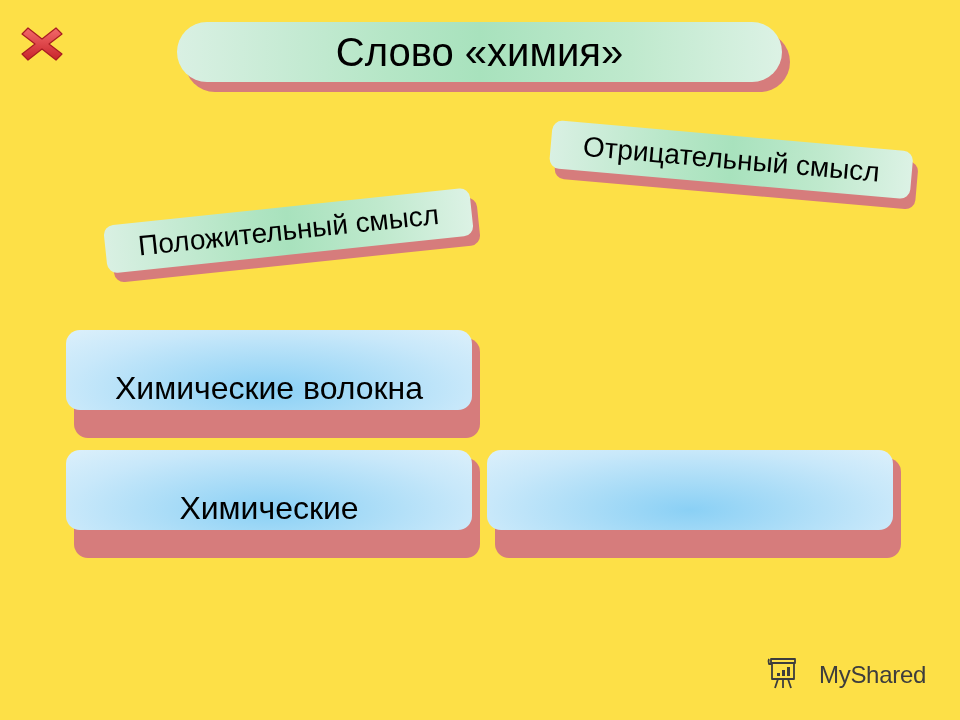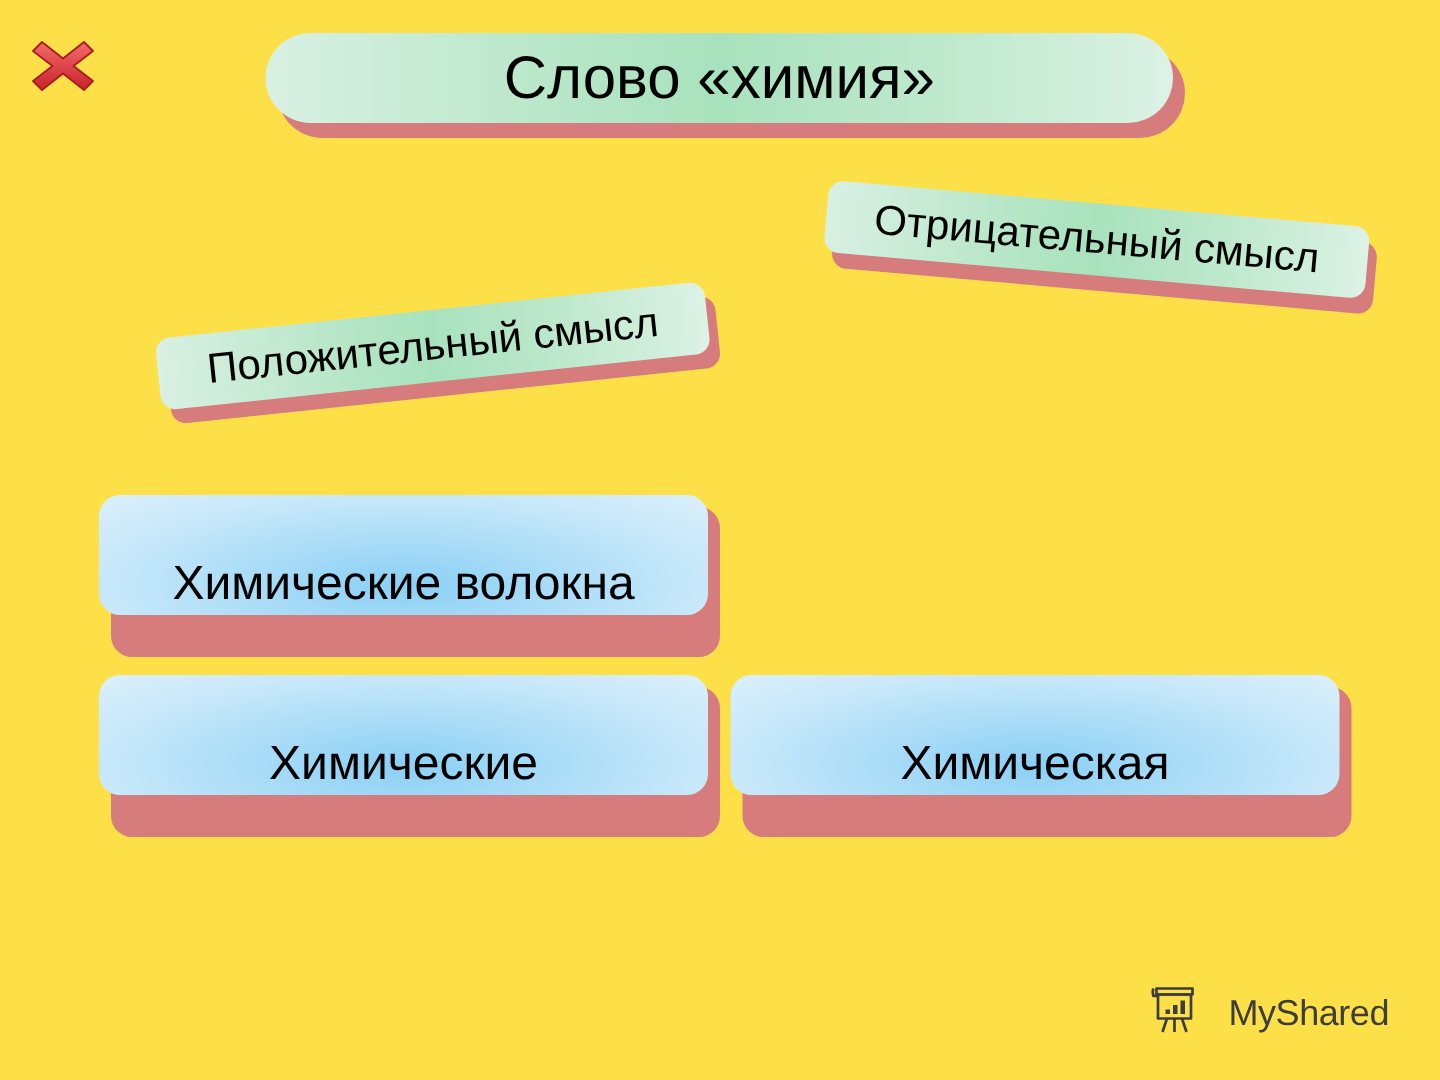--- a/index.html
+++ b/index.html
@@ -167,21 +167,20 @@
   <div class="card-wrap" id="card-3">
     <div class="card-shadow"></div>
     <div class="card">
       <span>Химические</span>
     </div>
   </div>
 
   <div class="card-wrap" id="card-4">
     <div class="card-shadow"></div>
     <div class="card">
-      <span>Химическая</span>
     </div>
   </div>
 
   <div class="watermark">
     <span>
       <svg width="34" height="36" viewBox="0 0 34 36">
         <g fill="none" stroke="#3d3d3d" stroke-width="1.8" stroke-linejoin="round">
           <path d="M5 4 h24 v4 h-24 z"></path>
           <path d="M3 4 q-1 2 0 5 h3"></path>
           <rect x="6" y="8" width="22" height="16"></rect>

